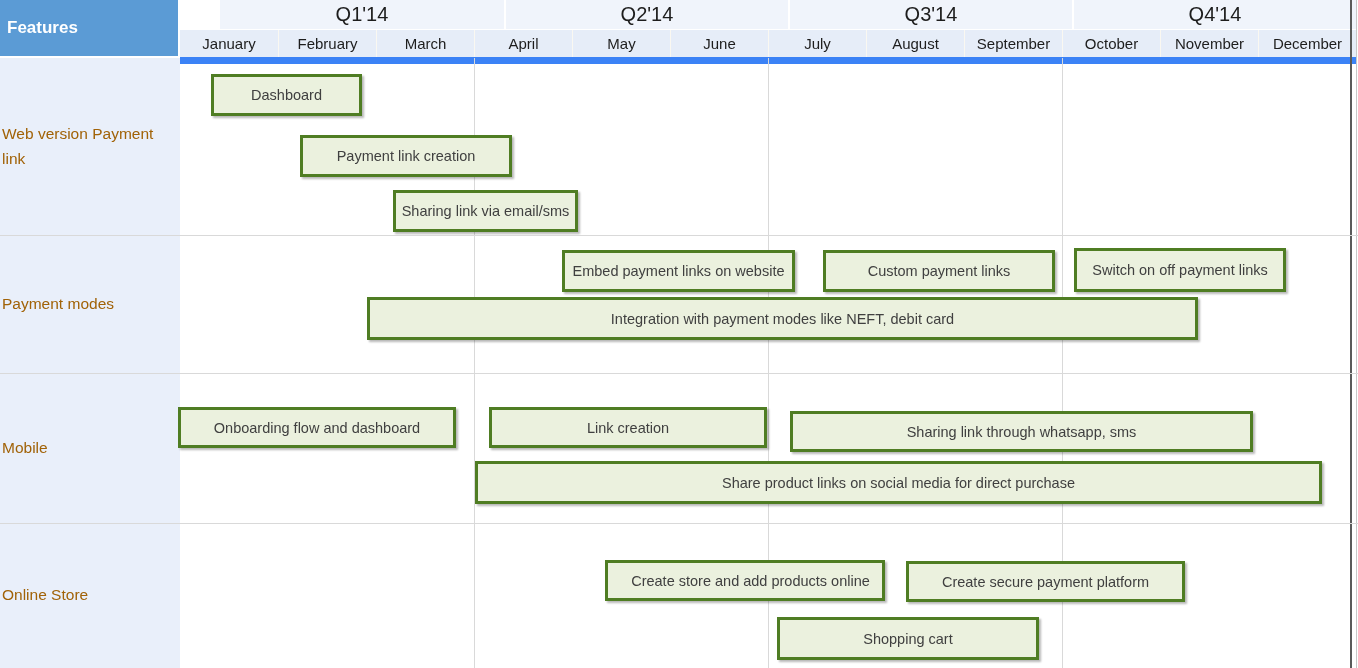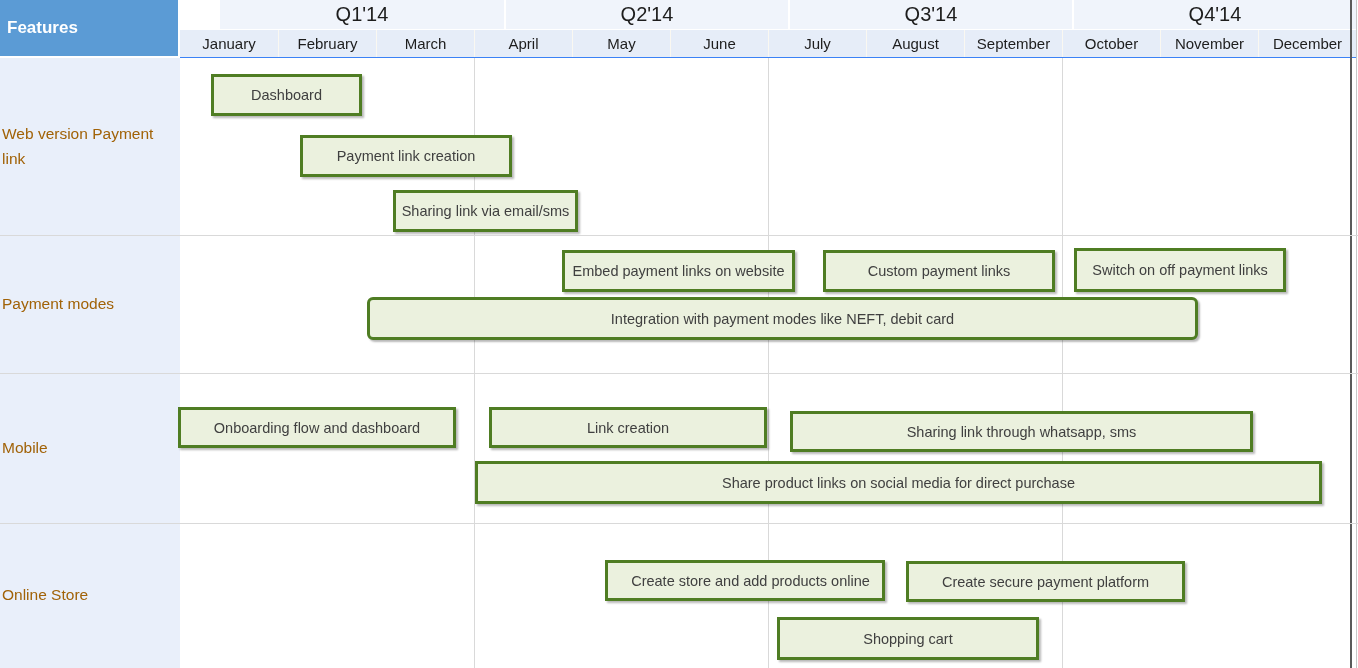--- a/index.html
+++ b/index.html
@@ -20,21 +20,21 @@
     display:flex; border-bottom:1px solid #ffffff;
   }
   .qcell {
     width:294px; height:100%; box-sizing:border-box; background:#F0F4FB;
     display:flex; align-items:center; justify-content:center;
     font-size:20px; color:#1d1d1d; border-left:2px solid #ffffff;
   }
   .qcell:first-child { border-left:none;margin-left:40px; }
   .month-row {
     position:absolute; left:180px; top:30px; height:27px; width:1176px;
-    display:flex; border-bottom:1px solid #3b82f6;
+    display:flex; border-bottom:7px solid #3b82f6;
   }
   .mcell {
     width:98px; height:100%; box-sizing:border-box; background:#E6EDF8;
     display:flex; align-items:center; justify-content:center;
     font-size:15px; color:#1d1d1d; border-left:1px solid #faf8f1;
   }
   .mcell:first-child { border-left:none; }
   
   .left-col {
     position:absolute; left:0; top:58px; width:180px; height:610px;
@@ -99,21 +99,21 @@
   <div id="dynamic">
       <div class="row-label" style="top: 58px; height: 177px;">Web version Payment link</div>
       <div class="task" style="left: 211px; top: 74px; width: 151px; height: 42px;">Dashboard</div>
       <div class="task" style="left: 300px; top: 135px; width: 212px; height: 42px;">Payment link creation</div>
       <div class="task" style="left: 393px; top: 190px; width: 185px; height: 42px;">Sharing link via email/sms</div>
       <div class="row-label" style="top: 235px; height: 138px;">Payment modes</div>
       <div class="hline" style="top: 235px;"></div>
       <div class="task" style="left: 562px; top: 250px; width: 233px; height: 42px;">Embed payment links on website</div>
       <div class="task" style="left: 823px; top: 250px; width: 232px; height: 42px;">Custom payment links</div>
       <div class="task" style="left: 1074px; top: 248px; width: 212px; height: 44px;">Switch on off payment links</div>
-      <div class="task" style="left: 367px; top: 297px; width: 831px; height: 43px; border-radius: 6px;">Integration with payment modes like NEFT, debit card</div>
+      <div class="task" style="left: 367px; top: 297px; width: 831px; height: 43px;">Integration with payment modes like NEFT, debit card</div>
       <div class="row-label" style="top: 373px; height: 150px;">Mobile</div>
       <div class="hline" style="top: 373px;"></div>
       <div class="task" style="left: 178px; top: 407px; width: 278px; height: 41px;">Onboarding flow and dashboard</div>
       <div class="task" style="left: 489px; top: 407px; width: 278px; height: 41px;">Link creation</div>
       <div class="task" style="left: 790px; top: 411px; width: 463px; height: 41px;">Sharing link through whatsapp, sms</div>
       <div class="task" style="left: 475px; top: 461px; width: 847px; height: 43px;">Share product links on social media for direct purchase</div>
       <div class="row-label" style="top: 523px; height: 145px;">Online Store</div>
       <div class="hline" style="top: 523px;"></div>
       <div class="task" style="left: 605px; top: 560px; width: 280px; height: 41px; padding-left: 11px;">Create store and add products online</div>
       <div class="task" style="left: 906px; top: 561px; width: 279px; height: 41px;">Create secure payment platform</div>

